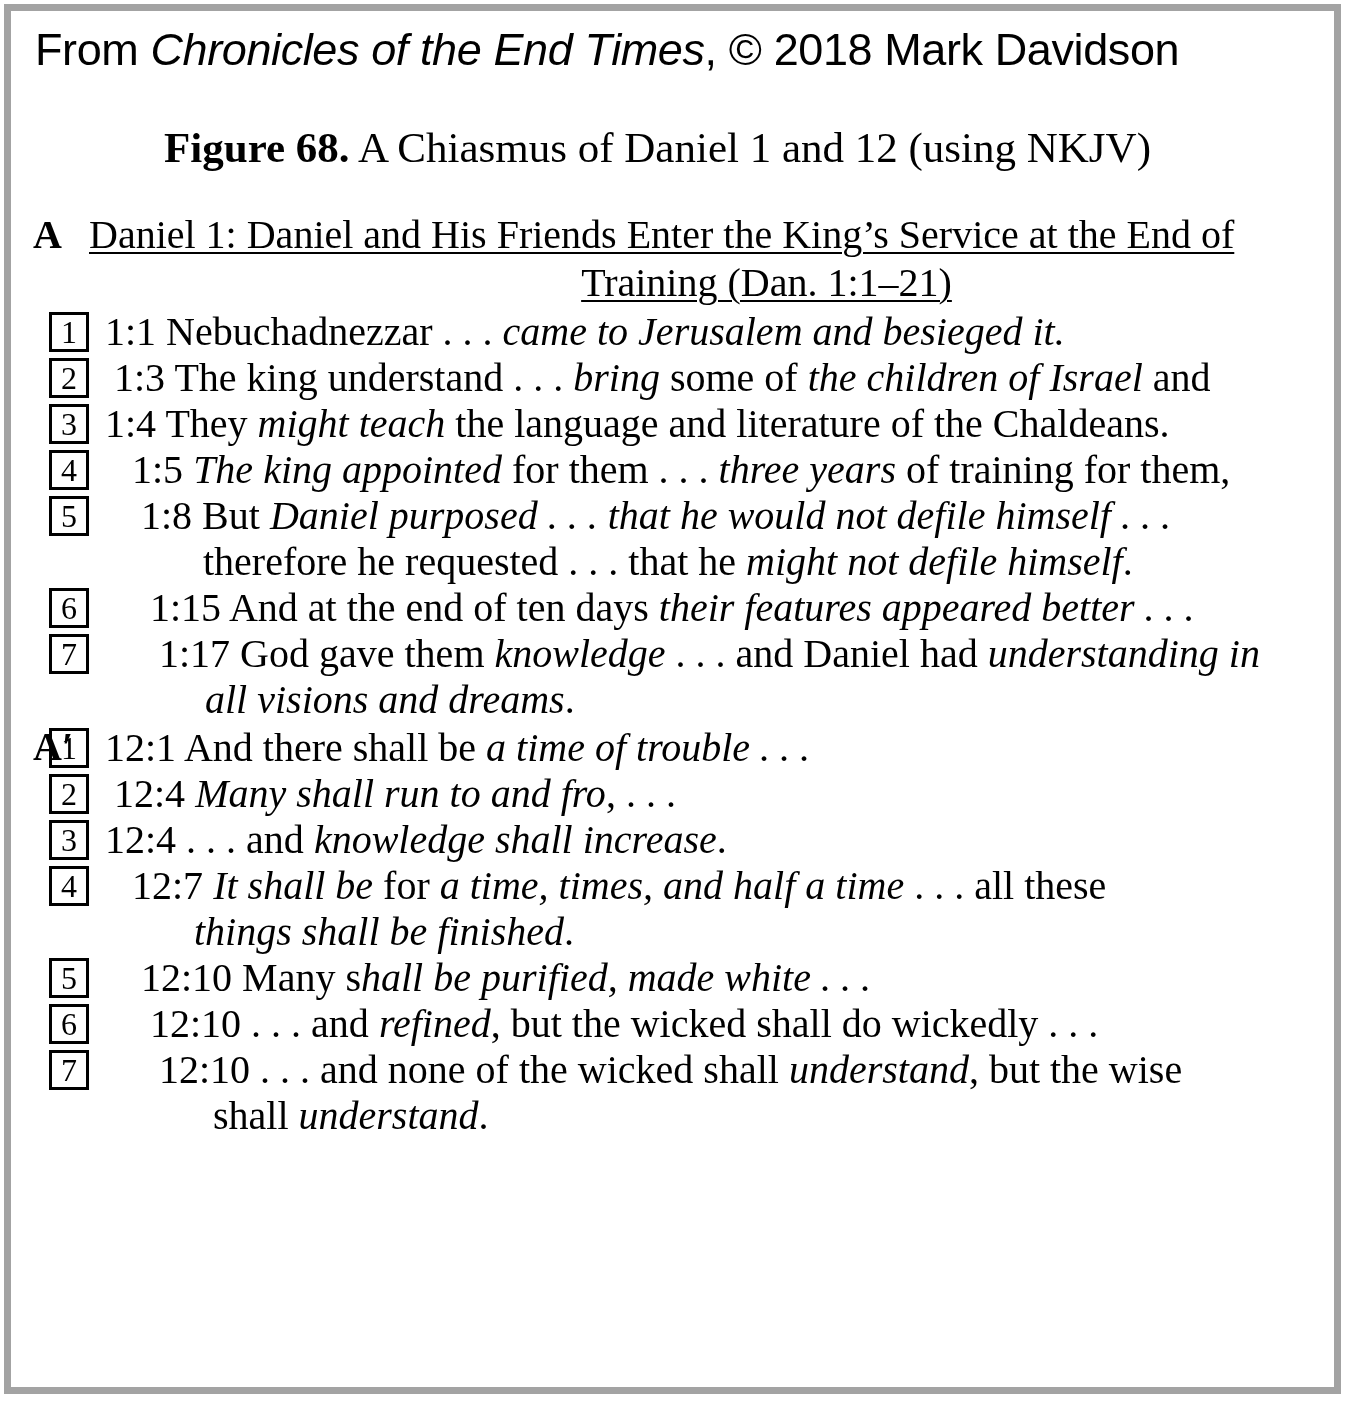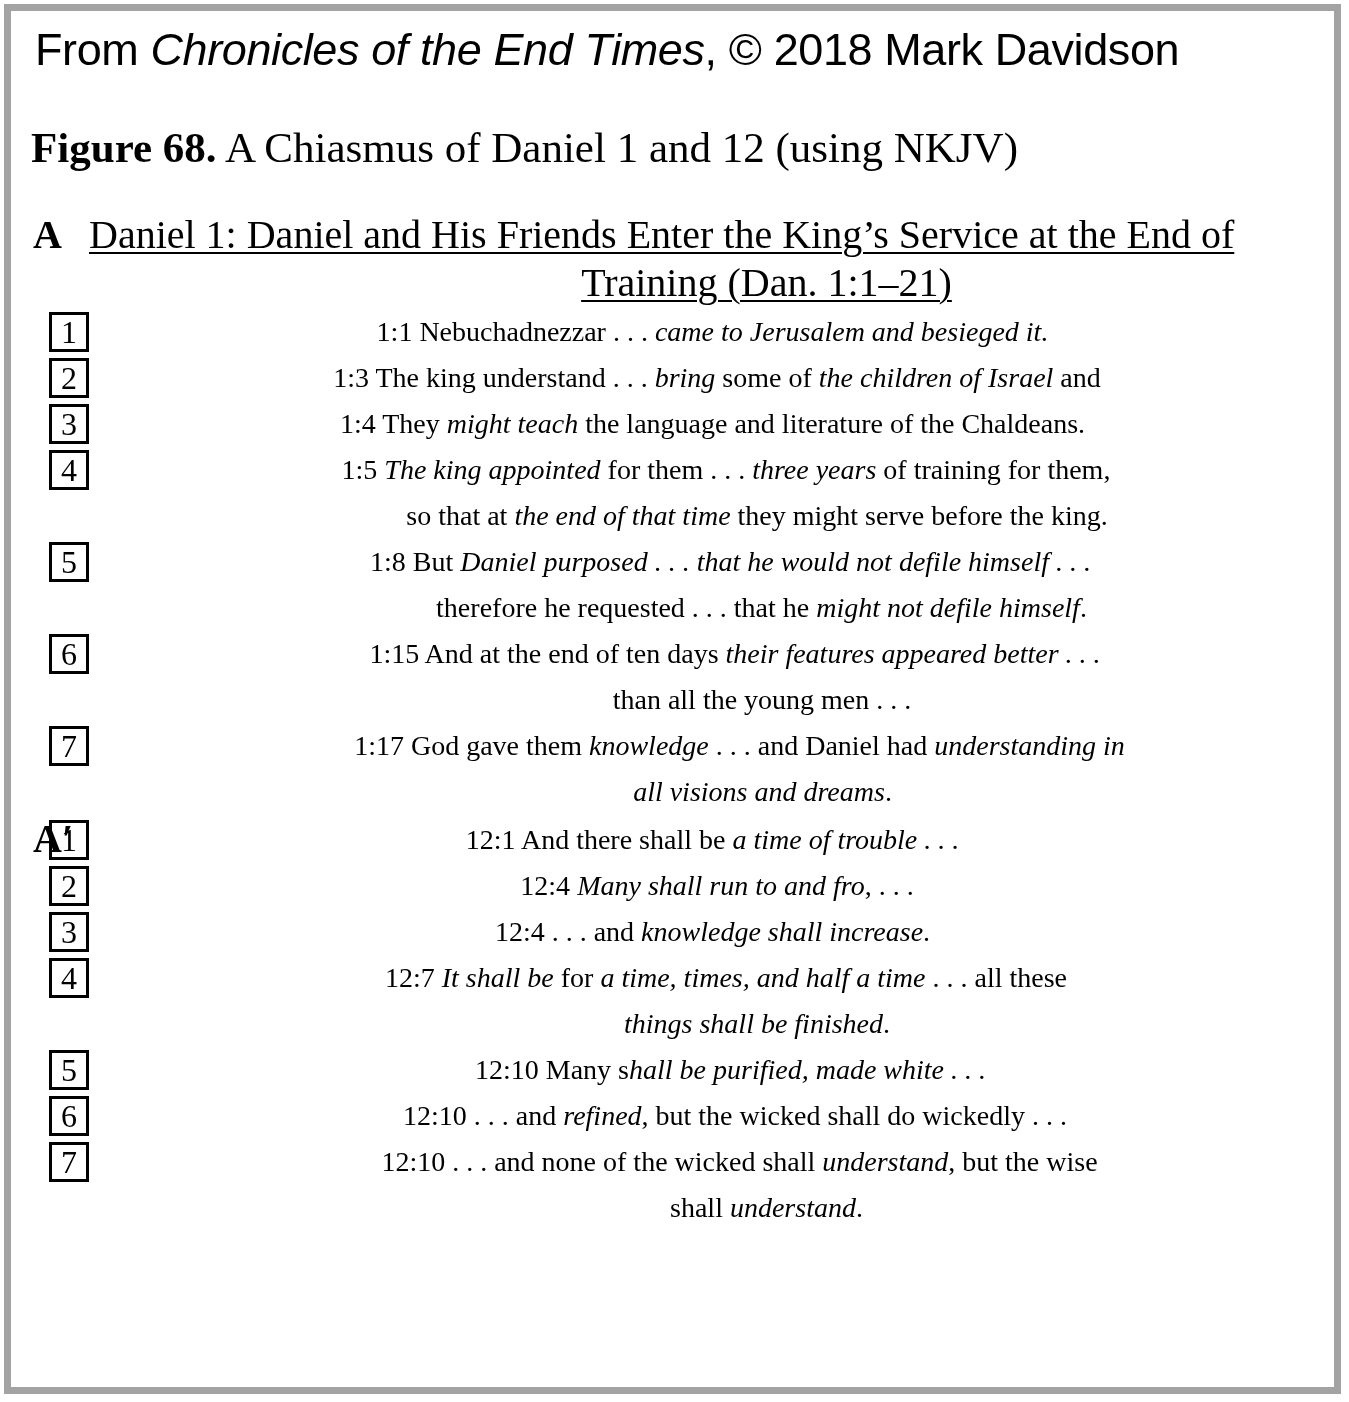--- a/index.html
+++ b/index.html
@@ -43,20 +43,21 @@
     letter-spacing: -0.4px;
     white-space: nowrap;
     margin-top: 12px;
     margin-left: 4px;
   }
   .credit-line .title-italic {
     font-style: italic;
   }
 
   .figure-caption {
+    text-align: center;
     font-size: 43px;
     line-height: 50px;
     margin-top: 46px;
     white-space: nowrap;
     padding-right: 36px;
   }
   .figure-caption .fig-label {
     font-weight: bold;
   }
 
@@ -108,24 +109,23 @@
     width: 40px;
     height: 40px;
     border: 3px solid #000000;
     box-sizing: border-box;
     font-size: 32px;
     line-height: 34px;
     text-align: center;
     font-family: "Liberation Serif", "DejaVu Serif", serif;
   }
   .entry-text {
-    font-size: 28px;
+    font-size: 40px;
     line-height: 46px;
     padding-left: 74px;
-    text-align: center;
   }
   .entry-text .cont {
     display: block;
   }
   .entry-text i {
     font-style: italic;
   }
 
   
   .ind0  { margin-left: 0px; }
@@ -184,37 +184,35 @@
         <div class="numbox">3</div>
         <div class="entry-text ind2">
           <span>1:4 They </span><i>might teach</i><span> the language and literature of the Chaldeans.</span>
         </div>
       </div>
 
       <div class="entry">
         <div class="numbox">4</div>
         <div class="entry-text ind3">
           <span>1:5 </span><i>The king appointed</i><span> for them . . . </span><i>three years</i><span> of training for them,</span>
-          <span class="cont c1"><span>so that at </span><i>the end of that time</i><span> they might serve before the king.</span></span>
         </div>
       </div>
 
       <div class="entry">
         <div class="numbox">5</div>
         <div class="entry-text ind4">
           <span>1:8 But </span><i>Daniel purposed . . . that he would not defile himself . . .</i>
           <span class="cont c1"><span>therefore he requested . . . that he </span><i>might not defile himself</i><span>.</span></span>
         </div>
       </div>
 
       <div class="entry">
         <div class="numbox">6</div>
         <div class="entry-text ind5">
           <span>1:15 And at the end of ten days </span><i>their features appeared better . . .</i>
-          <span class="cont c2"><span>than all the young men . . .</span></span>
         </div>
       </div>
 
       <div class="entry">
         <div class="numbox">7</div>
         <div class="entry-text ind6">
           <span>1:17 God gave them </span><i>knowledge</i><span> . . . and Daniel had </span><i>understanding in</i>
           <span class="cont c3"><i>all visions and dreams</i><span>.</span></span>
         </div>
       </div>

